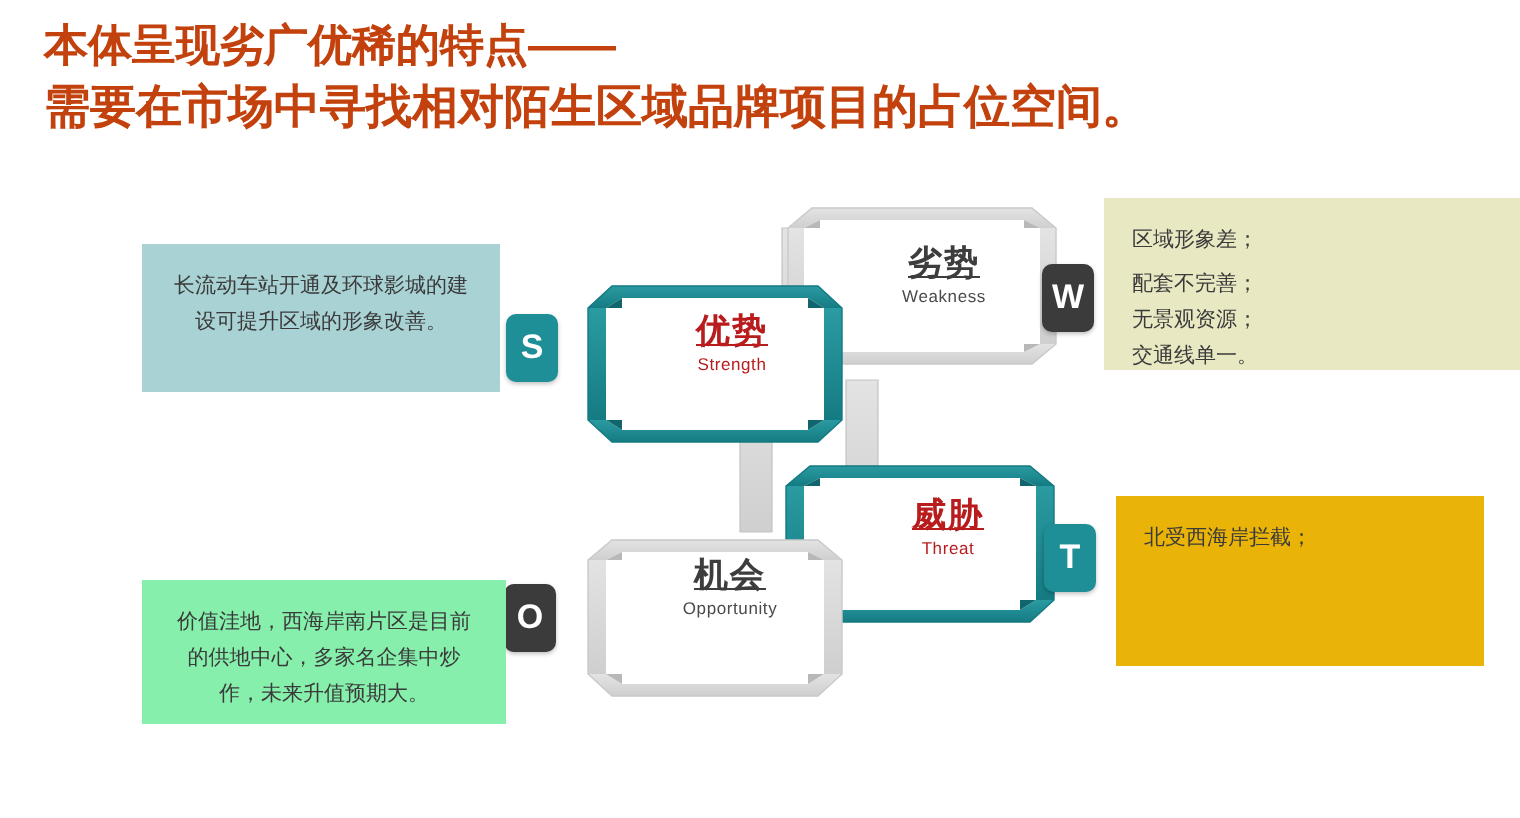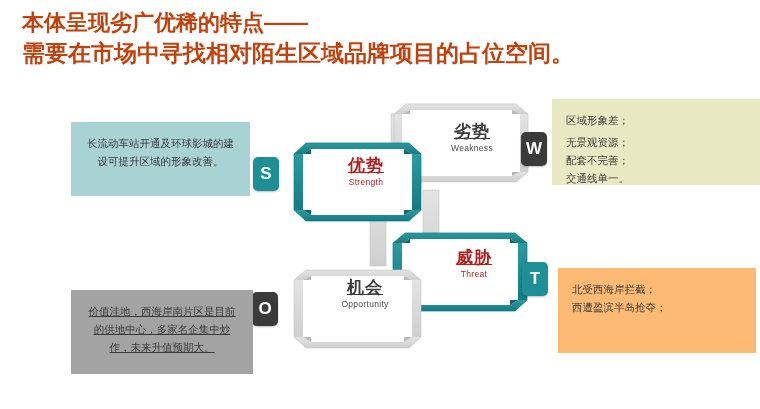--- a/index.html
+++ b/index.html
@@ -54,30 +54,29 @@
     left: 552px;
     top: 99px;
     width: 222px;
     height: 86px;
     background: #e8e9c3;
   }
   .note-o {
     left: 71px;
     top: 290px;
     width: 182px;
-    height: 84px;
-    background: #a3a3a3;
-    text-decoration: underline;
+    height: 72px;
+    background: #86efac;
   }
   .note-t {
     left: 558px;
-    top: 268px;
-    width: 198px;
+    top: 248px;
+    width: 184px;
     height: 85px;
-    background: #fdba74;
+    background: #eab308;
   }
   .note-line { white-space: nowrap; }
   .note-wrap { white-space: normal; text-align: center; }
   .note-gap { height: 4px; }
 
   
   .badge {
     position: absolute;
     width: 26px;
     height: 34px;
@@ -249,25 +248,24 @@
 <div class="badge badge-o">O</div>
 <div class="badge badge-t">T</div>
 
 <div class="note note-s">
   <div class="note-wrap">长流动车站开通及环球影城的建设可提升区域的形象改善。</div>
 </div>
 
 <div class="note note-w">
   <div class="note-line">区域形象差；</div>
   <div class="note-gap"></div>
+  <div class="note-line">配套不完善；</div>
   <div class="note-line">无景观资源；</div>
-  <div class="note-line">配套不完善；</div>
   <div class="note-line">交通线单一。</div>
 </div>
 
 <div class="note note-o">
   <div class="note-wrap">价值洼地，西海岸南片区是目前的供地中心，多家名企集中炒作，未来升值预期大。</div>
 </div>
 
 <div class="note note-t">
   <div class="note-line">北受西海岸拦截；</div>
-  <div class="note-line">西遭盈滨半岛抢夺；</div>
 </div>
 
 </body></html>

